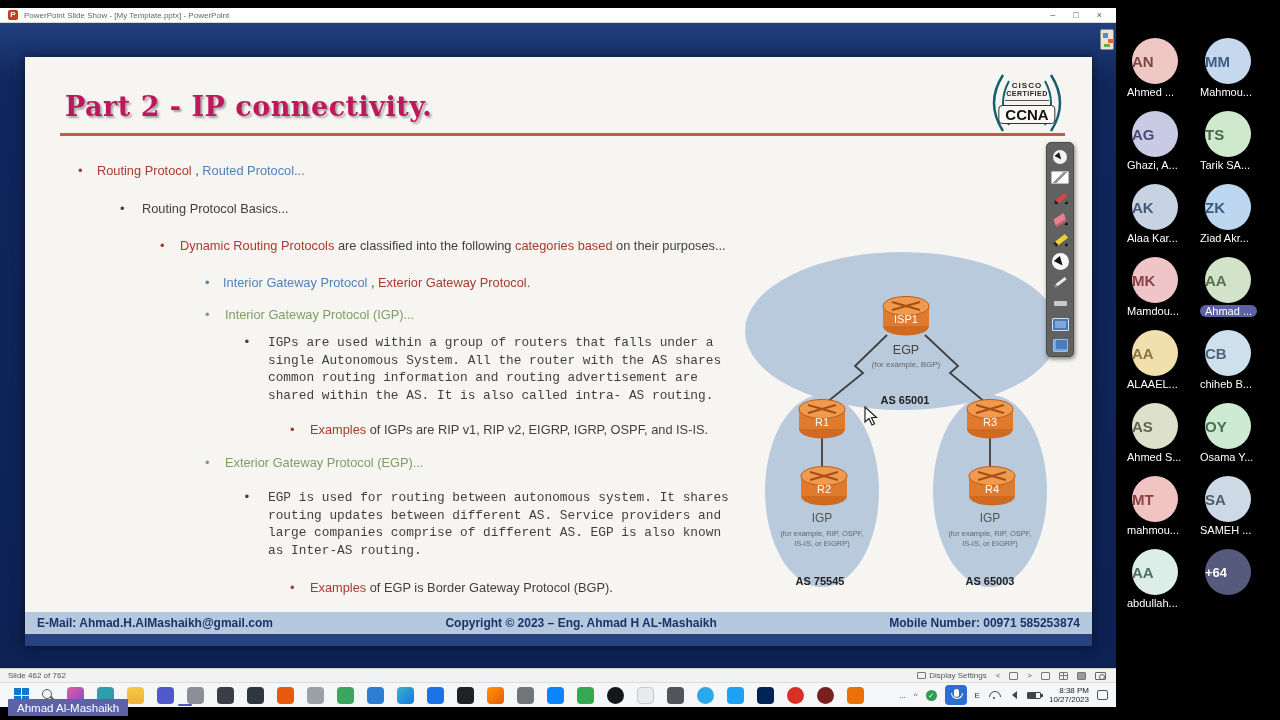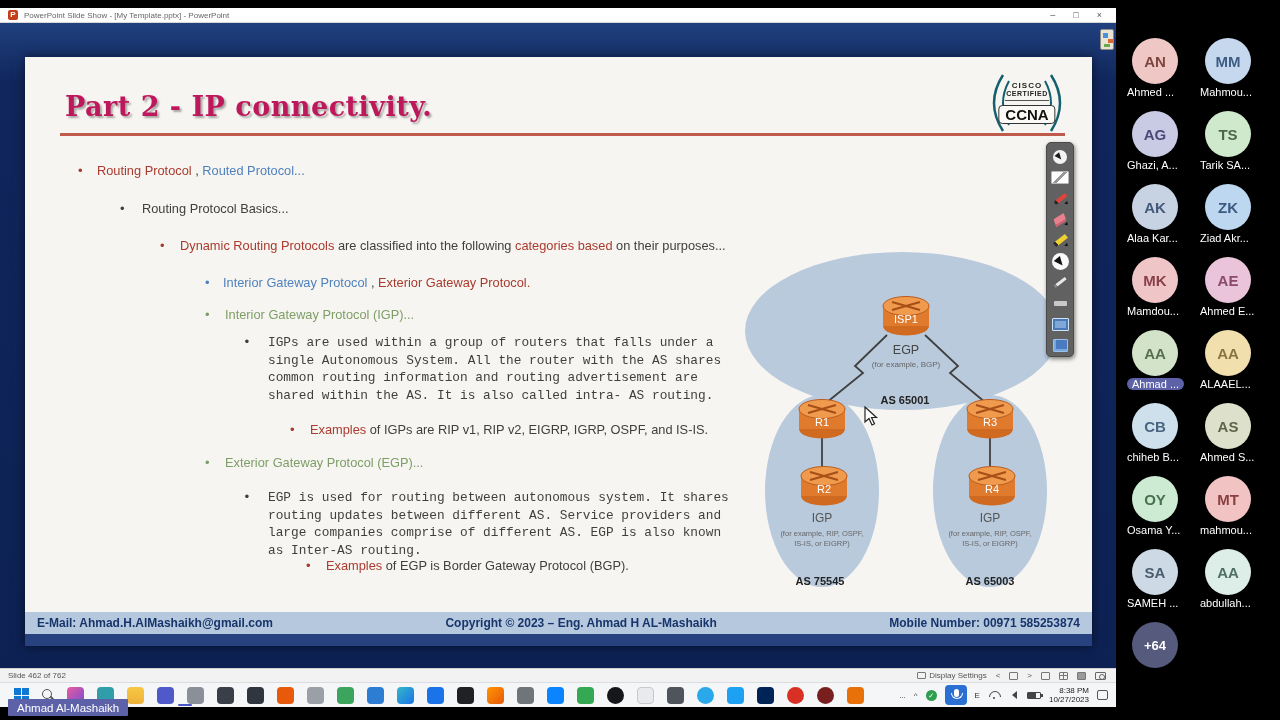--- a/index.html
+++ b/index.html
@@ -144,21 +144,21 @@
   .notif{width:11px;height:10px;border:1px solid #555;border-radius:2px;}
 
   
   .bottom-black{left:0;top:707px;width:1116px;height:13px;background:#000;}
   .name-tag{left:8px;top:699px;height:17px;background:#5c61a8;color:#fff;font-size:11.5px;
             display:flex;align-items:center;padding:0 9px;border-radius:1px;white-space:nowrap;}
 
   
   .people{left:1118px;top:38px;width:150px;display:grid;grid-template-columns:73px 73px;grid-auto-rows:73px;}
   .pcell{display:flex;flex-direction:column;align-items:flex-start;padding-left:9px;}
-  .avatar{width:46px;height:46px;border-radius:50%;display:flex;align-items:center;justify-content:center;
+  .avatar{width:46px;height:46px;border-radius:50%;display:flex;align-items:center;
           font-size:15px;font-weight:bold;margin-left:5px;}
   .plabel{margin-top:2px;max-width:66px;overflow:hidden;white-space:nowrap;color:#fff;font-size:11px;}
 </style>
 </head>
 <body>
 
 <div class="screen">
 
   <div class="abs titlebar">
     <span class="ppt-ico">P</span>
@@ -196,21 +196,21 @@
 
     <div class="line" style="left:72px;top:106px;"><span class="blt c-red" style="left:-19px;top:0;"></span><span><span class="c-red">Routing Protocol</span><span class="c-dark"> , </span><span class="c-blue">Routed Protocol...</span></span></div>
     <div class="line" style="left:117px;top:144px;"><span class="blt c-dark" style="left:-22px;top:0;"></span><span><span class="c-dark">Routing Protocol Basics...</span></span></div>
     <div class="line" style="left:155px;top:181px;"><span class="blt c-red" style="left:-20px;top:0;"></span><span><span class="c-red">Dynamic Routing Protocols</span><span class="c-dark"> are classified into the following </span><span class="c-red">categories based</span><span class="c-dark"> on their purposes...</span></span></div>
     <div class="line" style="left:198px;top:218px;"><span class="blt c-blue" style="left:-18px;top:0;"></span><span><span class="c-blue">Interior Gateway Protocol</span><span class="c-dark"> , </span><span class="c-red">Exterior Gateway Protocol.</span></span></div>
     <div class="line" style="left:200px;top:250px;"><span class="blt c-green" style="left:-20px;top:0;"></span><span><span class="c-green">Interior Gateway Protocol (IGP)...</span></span></div>
     <div class="para" style="left:243px;top:277px;width:462px;"><span class="blt c-dark" style="left:-25px;top:0;"></span><span><span class="c-dark">IGPs are used within a group of routers that falls under a single Autonomous System. All the router with the AS shares common routing information and routing advertisement are shared within the AS. It is also called intra- AS routing.</span></span></div>
     <div class="line" style="left:285px;top:365px;"><span class="blt c-red" style="left:-20px;top:0;"></span><span><span class="c-red">Examples</span><span class="c-dark"> of IGPs are RIP v1, RIP v2, EIGRP, IGRP, OSPF, and IS-IS.</span></span></div>
     <div class="line" style="left:200px;top:398px;"><span class="blt c-green" style="left:-20px;top:0;"></span><span><span class="c-green">Exterior Gateway Protocol (EGP)...</span></span></div>
     <div class="para" style="left:243px;top:432px;width:462px;"><span class="blt c-dark" style="left:-25px;top:0;"></span><span><span class="c-dark">EGP is used for routing between  autonomous system. It shares routing updates between different AS.  Service providers and large companies comprise of different AS. EGP is also known as Inter-AS routing.</span></span></div>
-    <div class="line" style="left:285px;top:501px;margin-left:16px;"><span class="blt c-red" style="left:-20px;top:0;"></span><span><span class="c-red">Examples</span><span class="c-dark"> of EGP is  Border Gateway Protocol (BGP).</span></span></div>
+    <div class="line" style="left:285px;top:523px;"><span class="blt c-red" style="left:-20px;top:0;"></span><span><span class="c-red">Examples</span><span class="c-dark"> of EGP is  Border Gateway Protocol (BGP).</span></span></div>
 
     <div class="ell" style="left:720px;top:195px;width:314px;height:158px;"></div>
     <div class="ell" style="left:740px;top:338px;width:114px;height:192px;"></div>
     <div class="ell" style="left:908px;top:338px;width:114px;height:192px;"></div>
 
     <svg class="abs" style="left:0;top:0;" width="1067" height="589">
       <polyline points="862,278 830,309 838,316 801,346" fill="none" stroke="#404040" stroke-width="1.8"></polyline>
       <polyline points="900,278 933,309 925,316 961,346" fill="none" stroke="#404040" stroke-width="1.8"></polyline>
       <line x1="797" y1="380" x2="797" y2="410" stroke="#404040" stroke-width="1.8"></line>
       <line x1="965" y1="380" x2="965" y2="410" stroke="#404040" stroke-width="1.8"></line>
@@ -405,26 +405,20 @@
         </div>
       <div class="plabel"><span>Ziad Akr...</span></div>
     </div>
       <div class="pcell">
       <div class="avatar" style=";background:#efc5c8;color:#8a4048">
           <span>MK</span>
         </div>
       <div class="plabel"><span>Mamdou...</span></div>
     </div>
       <div class="pcell">
-      <div class="avatar" style=";background:#eac4da;color:#8a4a6a">
-          <span>AE</span>
-        </div>
-      <div class="plabel"><span>Ahmed E...</span></div>
-    </div>
-      <div class="pcell">
       <div class="avatar" style=";background:#d3e3ca;color:#55704a">
           <span>AA</span>
         </div>
       <div class="plabel" style=";background:#5c61a8;border-radius:6px;padding:0 5px"><span>Ahmad ...</span></div>
     </div>
       <div class="pcell">
       <div class="avatar" style=";background:#f1dfae;color:#8a7440">
           <span>AA</span>
         </div>
       <div class="plabel"><span>ALAAEL...</span></div>

